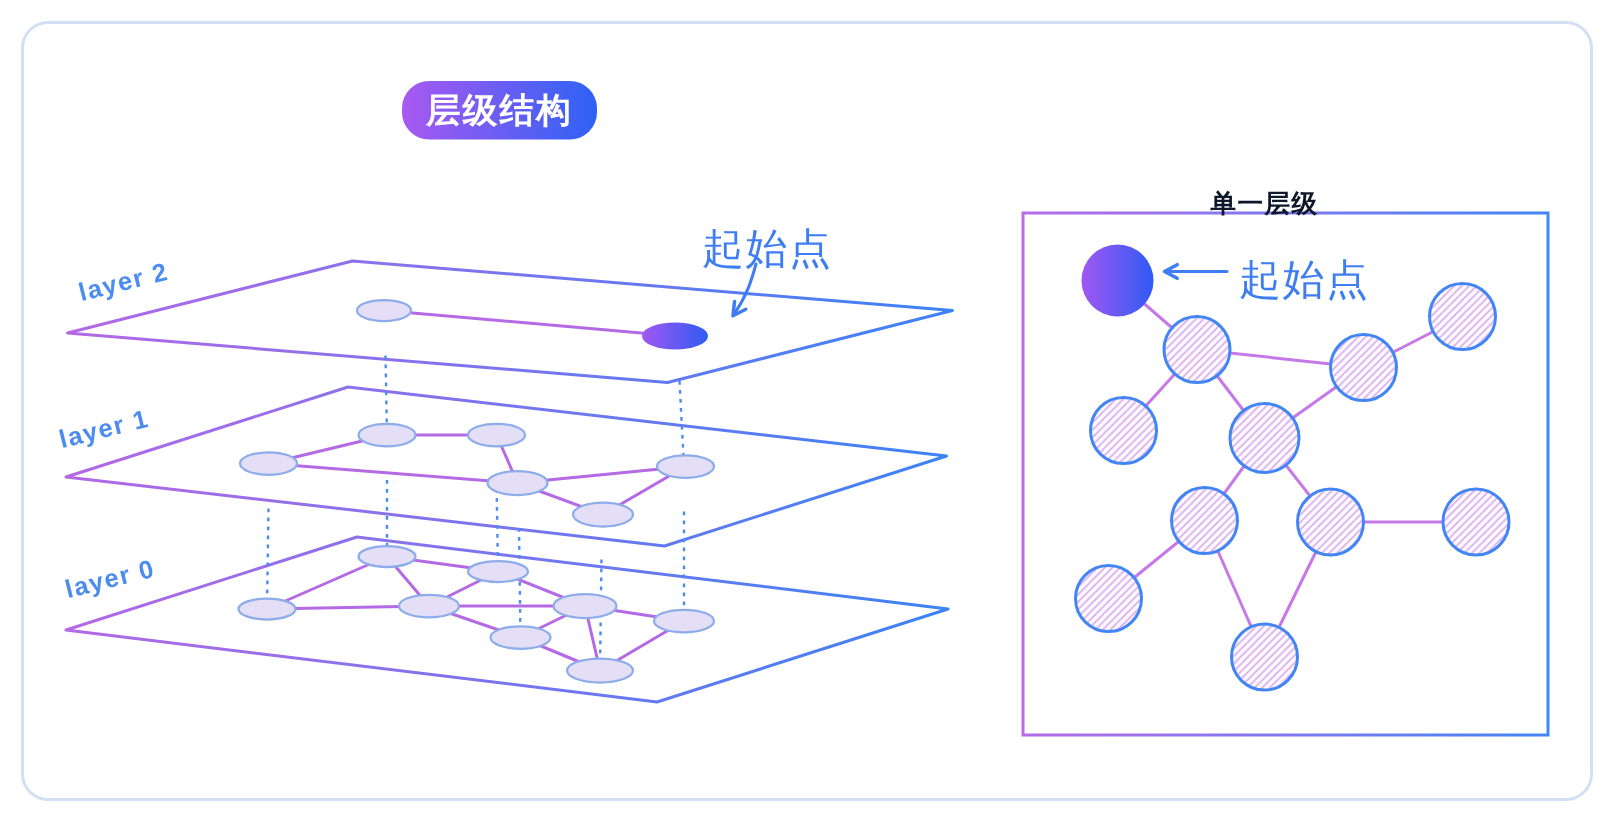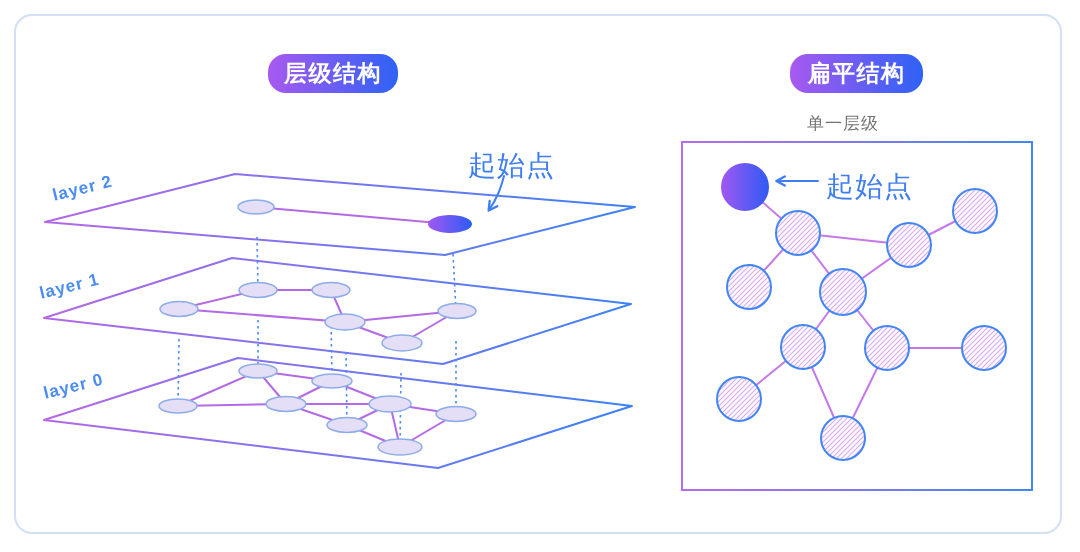--- a/index.html
+++ b/index.html
@@ -14,22 +14,22 @@
   #diagram-svg{position:absolute;left:0;top:0;width:1080px;height:552px;}
   .badge{
     position:absolute;color:#ffffff;font-weight:bold;font-size:23px;
     display:flex;align-items:center;justify-content:center;
     border-radius:18px;letter-spacing:1.5px;
     background:linear-gradient(90deg,#a859f0,#2e62f5);
   }
   .badge-left{left:268px;top:54px;width:130px;height:39px;}
   .badge-right{left:790px;top:54px;width:133px;height:39px;}
   .subtitle{
-    position:absolute;left:768px;top:112px;width:150px;text-align:center;
-    color:#737373;font-size:17px;font-weight:400;letter-spacing:1px;
+    position:absolute;left:768px;top:124px;width:150px;text-align:center;
+    color:#0f172a;font-size:17px;font-weight:700;letter-spacing:1px;
   }
   .layer-label{
     position:absolute;color:#4a8cf0;font-size:17px;font-weight:600;
     transform:rotate(-14deg);transform-origin:left center;letter-spacing:1px;
   }
   .ll2{left:53px;top:186px;}
   .ll1{left:40px;top:284px;}
   .ll0{left:44px;top:384px;}
   .anno{
     position:absolute;color:#3f7ef2;font-size:28px;font-weight:500;letter-spacing:1px;
@@ -139,21 +139,20 @@
         <circle cx="803" cy="347" r="22" fill="url(#hatch)" stroke="#4285f4" stroke-width="2"></circle>
         <circle cx="887" cy="348" r="22" fill="url(#hatch)" stroke="#4285f4" stroke-width="2"></circle>
         <circle cx="984" cy="348" r="22" fill="url(#hatch)" stroke="#4285f4" stroke-width="2"></circle>
         <circle cx="739" cy="399" r="22" fill="url(#hatch)" stroke="#4285f4" stroke-width="2"></circle>
         <circle cx="843" cy="438" r="22" fill="url(#hatch)" stroke="#4285f4" stroke-width="2"></circle>
         <path d="M 818 181 L 777 181" fill="none" stroke="#3f7ef2" stroke-width="2" stroke-linecap="round" marker-end="url(#arrowHead)"></path>
       </g>
   </svg>
 
   <div class="badge badge-left" style="background: linear-gradient(90deg, rgb(168, 89, 240), rgb(46, 98, 245));">层级结构</div>
-  <div class="badge badge-right" style="background: linear-gradient(90deg, rgb(168, 89, 240), rgb(46, 98, 245));">扁平结构</div>
   <div class="subtitle">单一层级</div>
 
   <div class="layer-label ll2">layer 2</div>
   <div class="layer-label ll1">layer 1</div>
   <div class="layer-label ll0">layer 0</div>
 
   <div class="anno anno-left">起始点</div>
   <div class="anno anno-right">起始点</div>
 </div>
 

